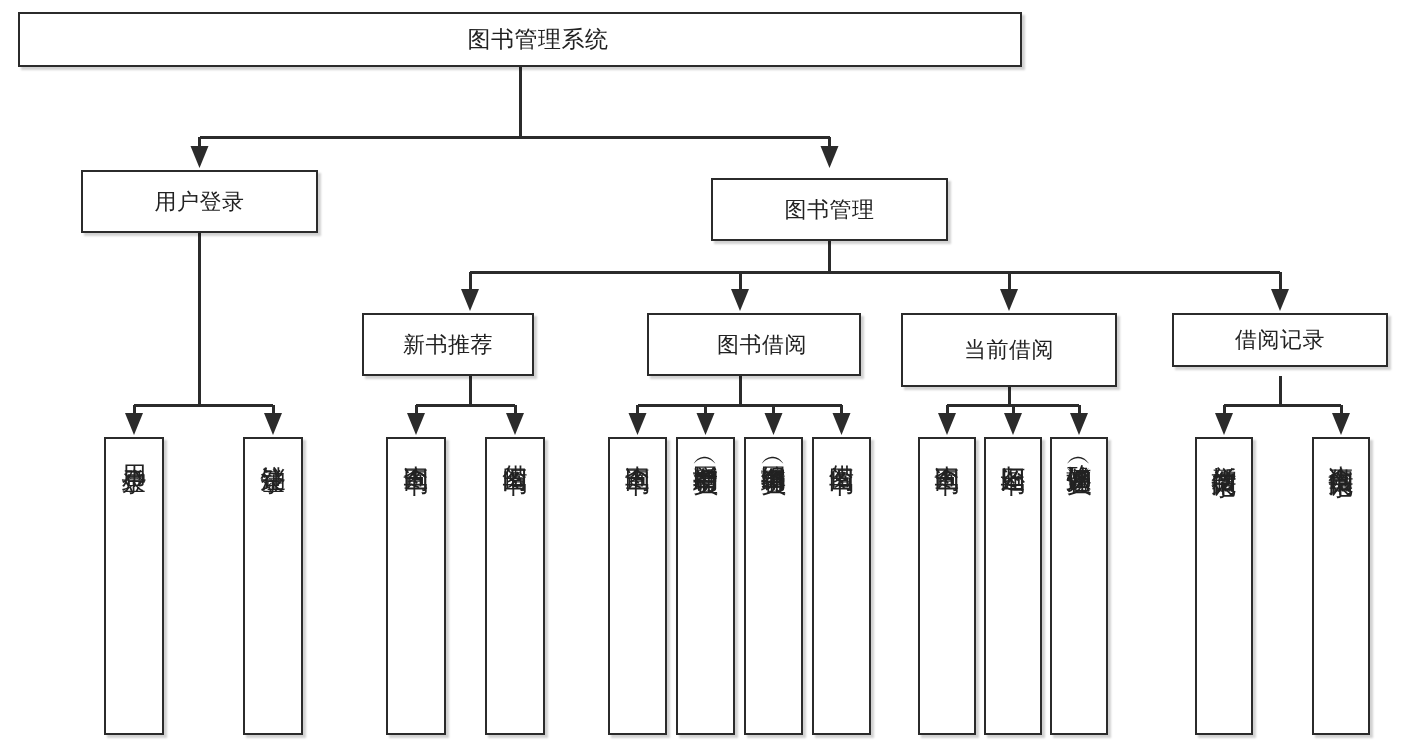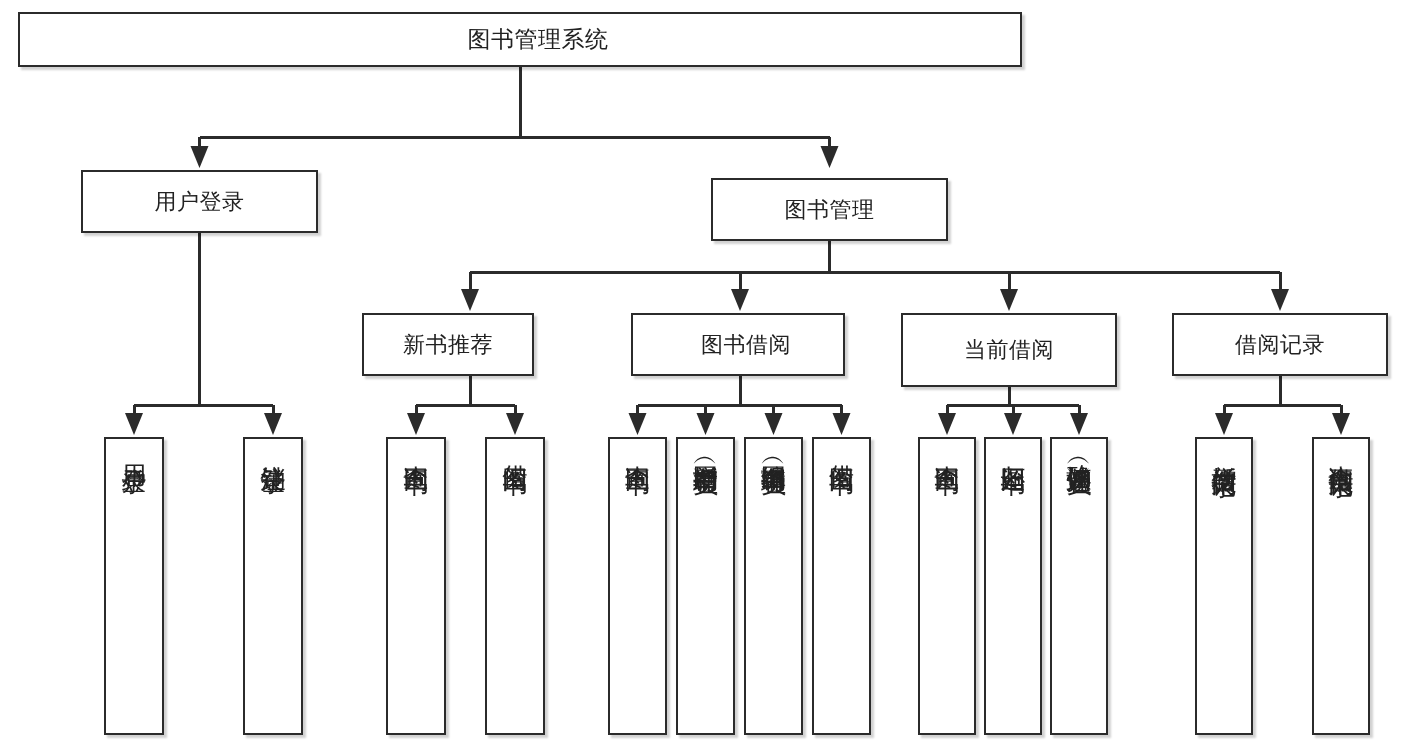--- a/index.html
+++ b/index.html
@@ -141,27 +141,27 @@
       </div>
       <div class="node horiz" style="left: 81px; top: 170px; width: 237px; height: 63px;">
         <span class="node-label">用户登录</span>
       </div>
       <div class="node horiz" style="left: 711px; top: 170px; width: 237px; height: 63px; margin-top: 8px;">
         <span class="node-label">图书管理</span>
       </div>
       <div class="node horiz" style="left: 362px; top: 313px; width: 172px; height: 63px;">
         <span class="node-label">新书推荐</span>
       </div>
-      <div class="node horiz" style="left: 631px; top: 313px; width: 214px; height: 63px; padding-left: 16px;">
+      <div class="node horiz" style="left: 647px; top: 313px; width: 214px; height: 63px; padding-left: 16px;">
         <span class="node-label">图书借阅</span>
       </div>
       <div class="node horiz" style="left: 901px; top: 313px; width: 216px; height: 74px;">
         <span class="node-label">当前借阅</span>
       </div>
-      <div class="node horiz" style="left: 1172px; top: 313px; width: 216px; height: 63px;">
+      <div class="node horiz" style="left: 1172px; top: 313px; width: 216px; height: 54px;">
         <span class="node-label">借阅记录</span>
       </div>
       <div class="node vert" style="left: 104px; top: 437px; width: 60px; height: 298px;">
         <span class="node-label">用户登录</span>
       </div>
       <div class="node vert" style="left: 243px; top: 437px; width: 60px; height: 298px;">
         <span class="node-label">注销登录</span>
       </div>
       <div class="node vert" style="left: 386px; top: 437px; width: 60px; height: 298px;">
         <span class="node-label">查询图书</span>

